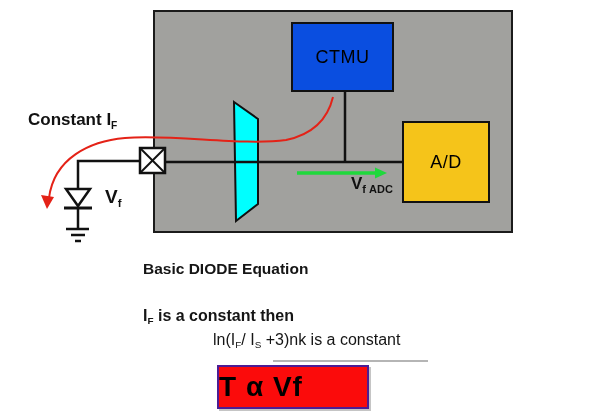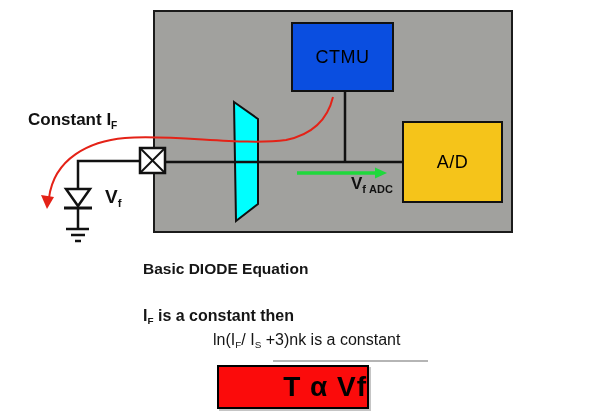--- a/index.html
+++ b/index.html
@@ -12,21 +12,21 @@
     background:#A1A19E;border:2px solid #1b1b1b;box-sizing:border-box;
   }
 
   
   .chip{
     position:absolute;display:flex;align-items:center;justify-content:center;
     border:2px solid #111;box-sizing:border-box;
     font-size:18px;color:#000;letter-spacing:0.5px;
   }
   .chip-ctmu{left:283px;top:22px;width:103px;height:70px;background:#0A4EE0;}
-  .chip-adc{left:394px;top:121px;width:101px;height:82px;background:#F5C41A;}
+  .chip-adc{left:394px;top:121px;width:88px;height:82px;background:#F5C41A;}
 
   
   svg.overlay{position:absolute;left:0;top:0;width:607px;height:415px;pointer-events:none;}
 
   
   .lbl{position:absolute;font-weight:bold;color:#111;white-space:nowrap;}
   .lbl sub{font-size:0.6em;vertical-align:-0.35em;}
   .lbl-constant-if{left:20px;top:110px;font-size:17px;}
   .lbl-vf{left:97px;top:186px;font-size:19px;text-align:center;}
   .lbl-vf-adc{left:343px;top:174px;font-size:17px;}
@@ -40,24 +40,23 @@
   .eq-forward .bold{font-weight:bold;}
   .eq-forward .big-e{font-weight:bold;font-size:20px;line-height:1;}
   .eq-forward .sup{font-size:10.5px;vertical-align:7px;font-weight:bold;}
   .eq-constant{left:135px;top:307px;font-size:16px;font-weight:bold;}
   .eq-ln{left:205px;top:331px;font-size:16px;}
   .eq-ln .bold{font-weight:normal;}
 
   
   .conclusion-box{
     position:absolute;left:209px;top:365px;width:152px;height:44px;
-    background:#FB0B0B;border:2px solid #000000;box-sizing:border-box;
-    display:flex;align-items:center;justify-content:flex-end;
+    background:#FB0B0B;border:2px solid #4c1d95;box-sizing:border-box;
+    display:flex;align-items:center;justify-content:flex-start;
     box-shadow:2px 2px 0 rgba(150,150,150,0.55);
-    padding-left:13px;
   }
   .conclusion-box .txt{font-size:28px;font-weight:600;color:#000;letter-spacing:1px;}
   .shadow-rule{position:absolute;left:265px;top:360px;width:155px;height:2px;background:#b5b5b5;}
 </style>
 </head>
 <body>
 
 <div class="canvas">
 
   <div class="module-block"></div>

